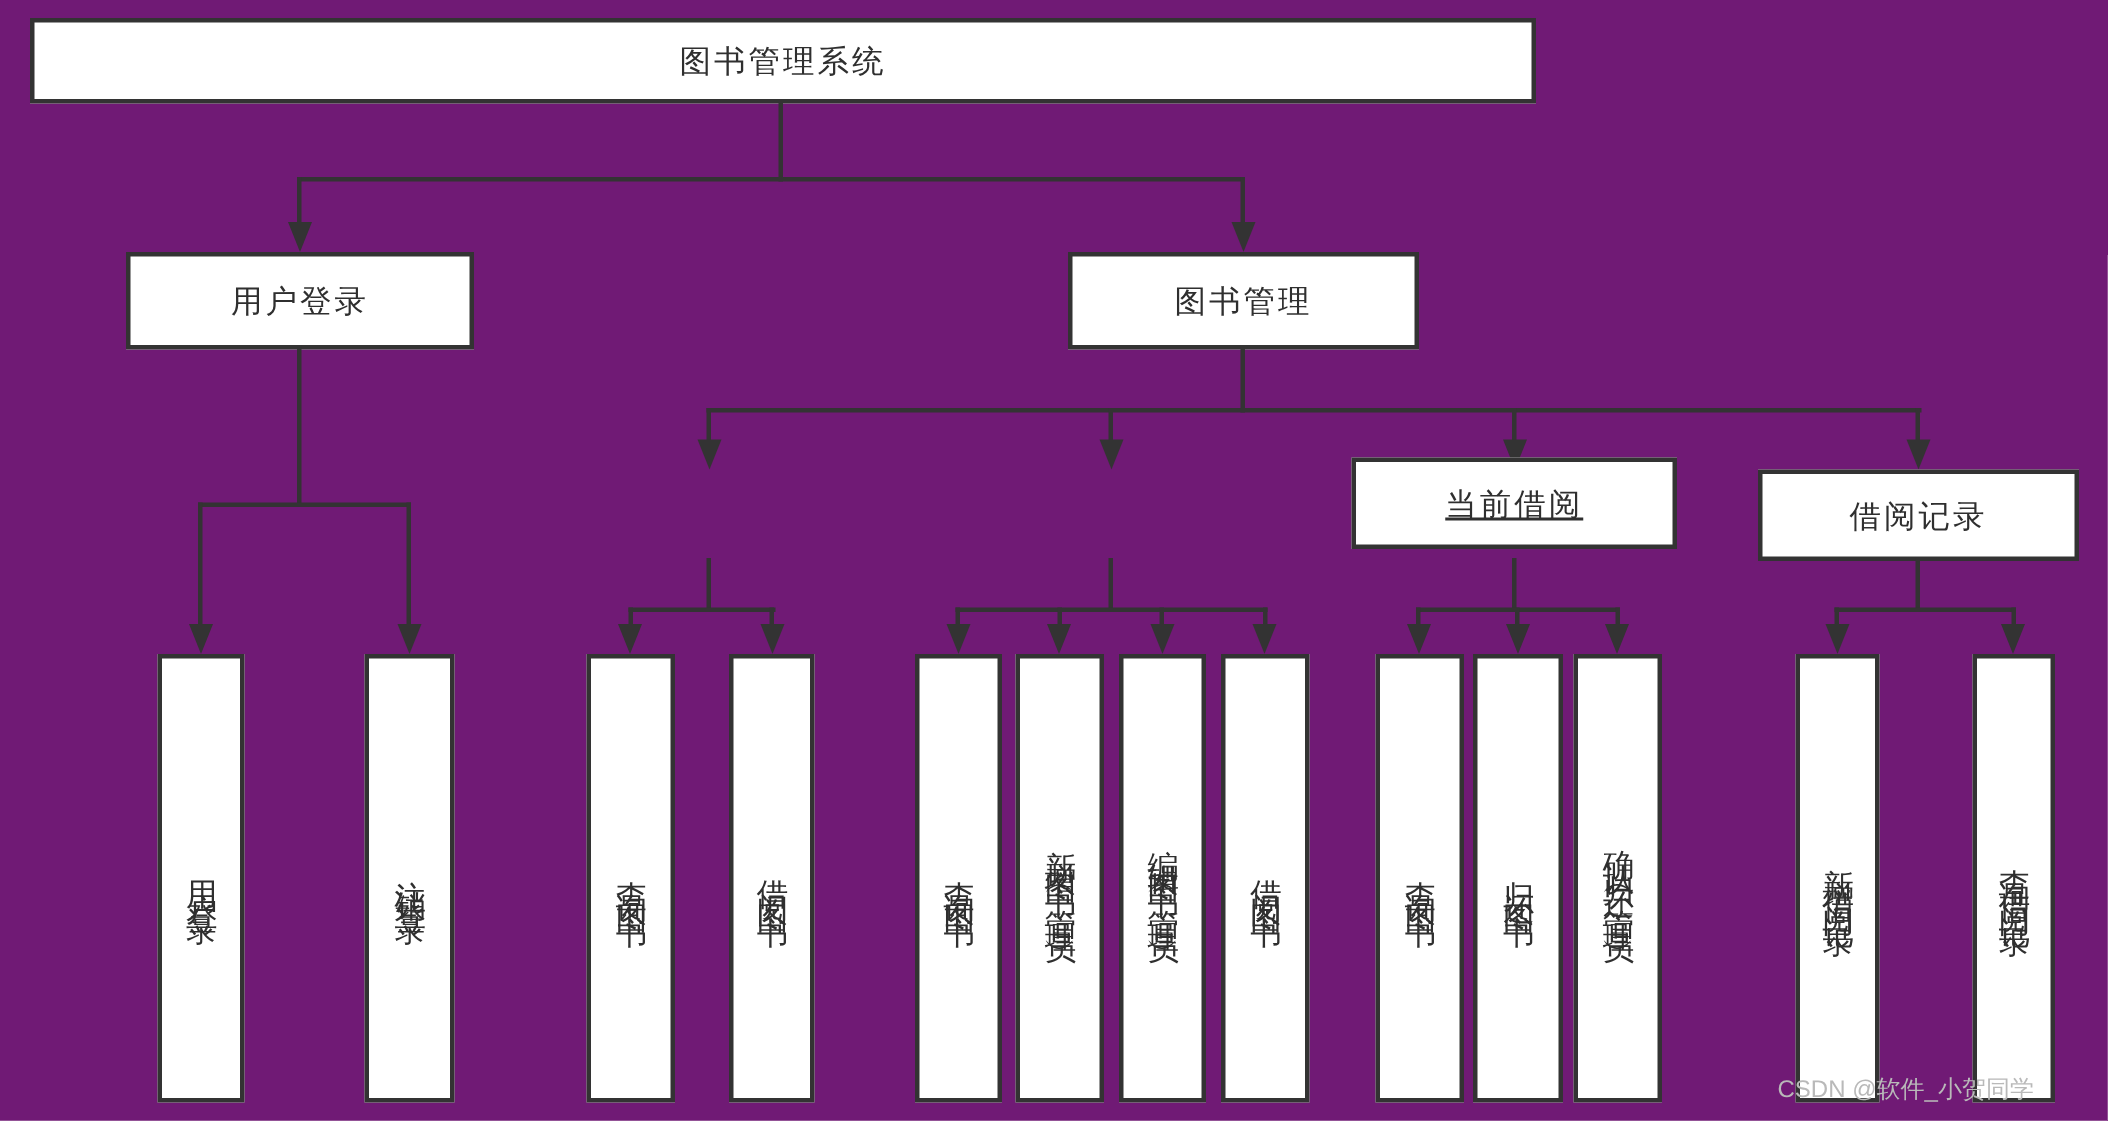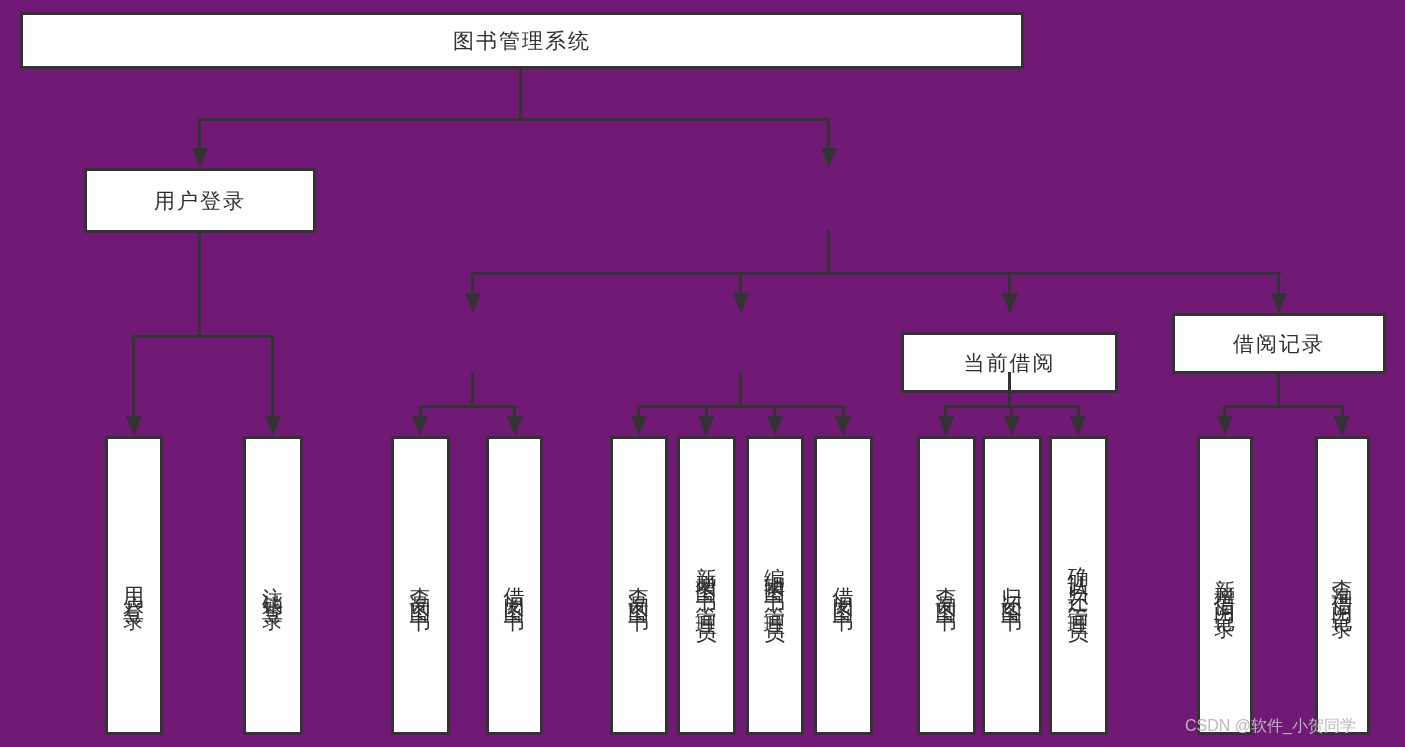--- a/index.html
+++ b/index.html
@@ -74,40 +74,41 @@
   <div class="node" style="left:20px; top:12px; width:1004px; height:57px;">图书管理系统</div>
 
   <div class="vline" style="left:519px; top:68px; width:3px; height:53px;"></div>
   <div class="hline" style="left:198px; top:118px; width:632px; height:3px;"></div>
   <div class="vline" style="left:198px; top:118px; width:3px; height:33px;"></div>
   <div class="vline" style="left:827px; top:118px; width:3px; height:33px;"></div>
   <div class="arrow-down" style="left:192px; top:148px;"></div>
   <div class="arrow-down" style="left:821px; top:148px;"></div>
 
   <div class="node" style="left:84px; top:168px; width:232px; height:65px;">用户登录</div>
+  <div class="node" style="left:712px; top:168px; width:234px; height:65px;">图书管理</div>
 
   <div class="vline" style="left:198px; top:230px; width:3px; height:108px;"></div>
   <div class="hline" style="left:132px; top:335px; width:142px; height:3px;"></div>
   <div class="vline" style="left:132px; top:335px; width:3px; height:84px;"></div>
   <div class="vline" style="left:271px; top:335px; width:3px; height:84px;"></div>
   <div class="arrow-down" style="left:126px; top:416px;"></div>
   <div class="arrow-down" style="left:265px; top:416px;"></div>
 
   <div class="vline" style="left:827px; top:230px; width:3px; height:45px;"></div>
   <div class="hline" style="left:471px; top:272px; width:810px; height:3px;"></div>
   <div class="vline" style="left:471px; top:272px; width:3px; height:24px;"></div>
   <div class="vline" style="left:739px; top:272px; width:3px; height:24px;"></div>
   <div class="vline" style="left:1008px; top:272px; width:3px; height:24px;"></div>
   <div class="vline" style="left:1277px; top:272px; width:3px; height:24px;"></div>
   <div class="arrow-down" style="left:465px; top:293px;"></div>
   <div class="arrow-down" style="left:733px; top:293px;"></div>
   <div class="arrow-down" style="left:1002px; top:293px;"></div>
   <div class="arrow-down" style="left:1271px; top:293px;"></div>
 
-  <div class="node" style="left:901px; top:332px; width:217px; height:61px;">当前借阅</div>
+  <div class="node" style="left:901px; top:305px; width:217px; height:61px;text-decoration:underline;">当前借阅</div>
   <div class="node" style="left:1172px; top:313px; width:214px; height:61px;">借阅记录</div>
 
   <div class="vline" style="left:471px; top:372px; width:3px; height:36px;"></div>
   <div class="hline" style="left:419px; top:405px; width:98px; height:3px;"></div>
   <div class="vline" style="left:419px; top:405px; width:3px; height:14px;"></div>
   <div class="vline" style="left:513px; top:405px; width:3px; height:14px;"></div>
   <div class="arrow-down" style="left:412px; top:416px;"></div>
   <div class="arrow-down" style="left:507px; top:416px;"></div>
 
   <div class="vline" style="left:739px; top:372px; width:3px; height:36px;"></div>

